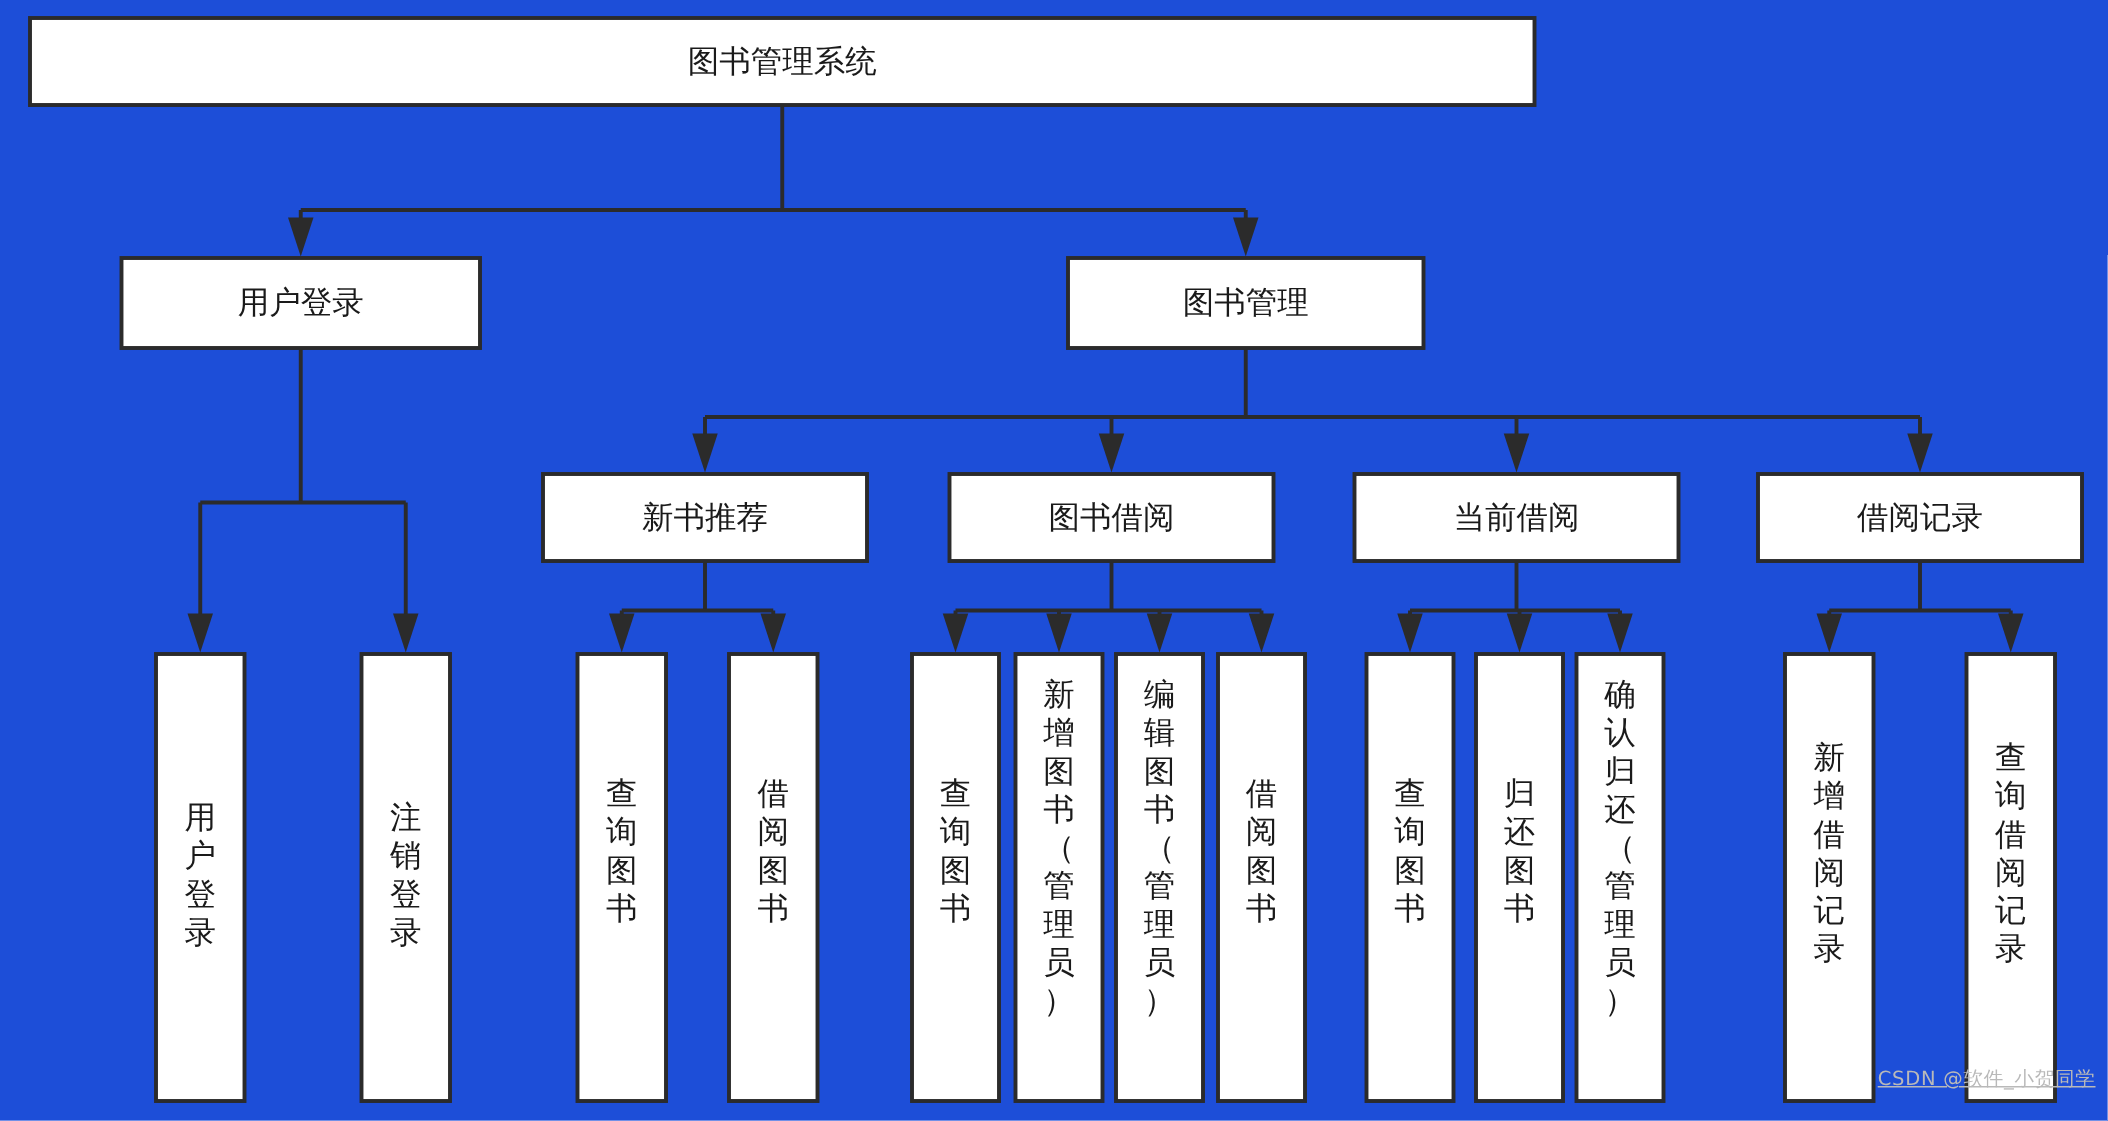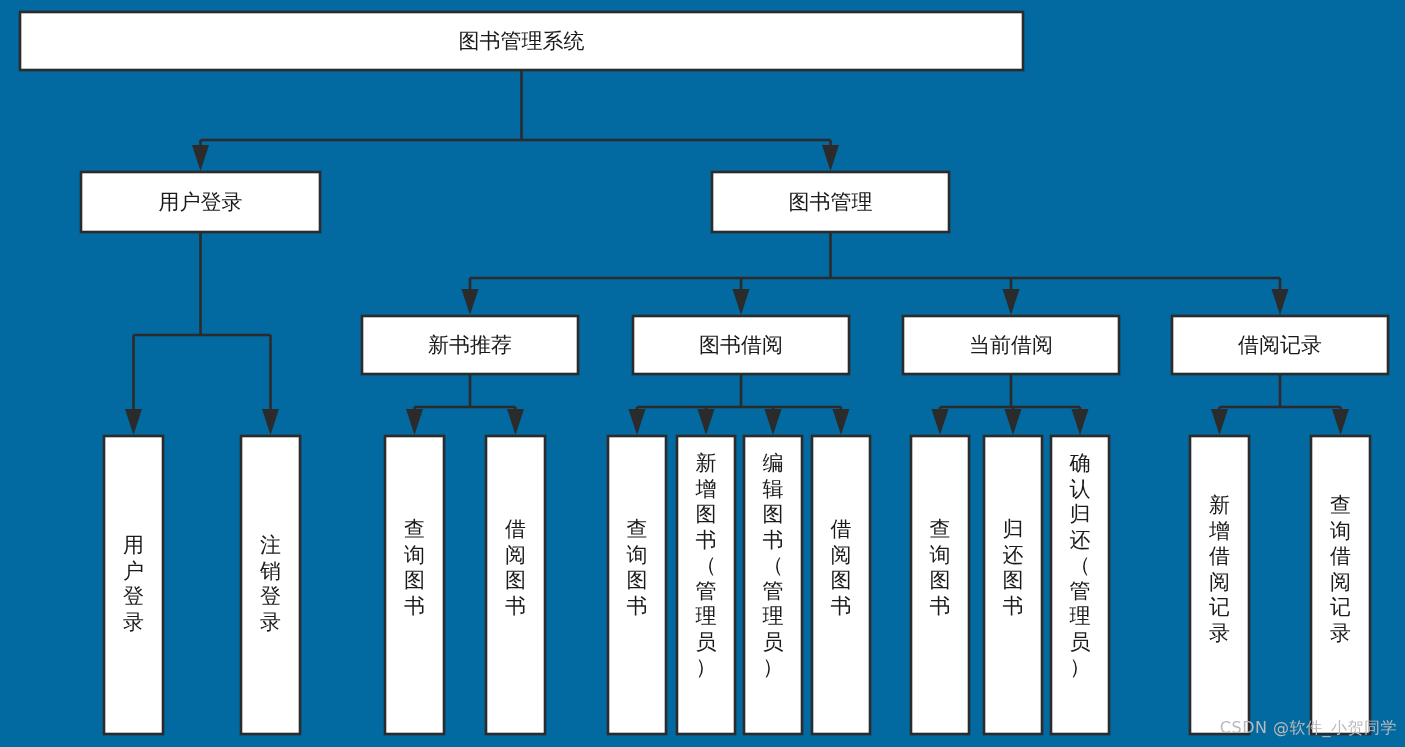--- a/index.html
+++ b/index.html
@@ -11,21 +11,21 @@
   body {
     width: 1405px;
     height: 747px;
     font-family: "DejaVu Sans", "Liberation Sans", sans-serif;
     overflow: hidden;
   }
   #diagram-root {
     position: relative;
     width: 1405px;
     height: 747px;
-    background: #0369a1;
+    background: #1d4ed8;
   }
   svg#tree-svg {
     position: absolute;
     top: 0;
     left: 0;
     width: 1405px;
     height: 747px;
     display: block;
   }
   .node-box {
@@ -53,27 +53,28 @@
   }
   .node-label-vertical {
     fill: #1a1a1a;
     font-family: "DejaVu Sans", "Liberation Sans", sans-serif;
     font-size: 21px;
     text-anchor: middle;
   }
   .watermark-text {
     position: absolute;
     right: 8px;
-    bottom: 8px;
+    bottom: 19px;
     color: #b9b9b9;
-    font-size: 16px;
+    font-size: 13px;
     font-family: "DejaVu Sans", "Liberation Sans", sans-serif;
     white-space: nowrap;
     letter-spacing: 0.5px;
     pointer-events: none;
+    text-decoration: underline;
   }
 </style>
 </head>
 <body>
 
 <div id="diagram-root">
   <svg id="tree-svg" viewBox="0 0 1405 747">
     <g id="edges-layer">
         <path class="connector" d="M 521.5 70 L 521.5 140"></path>
         <path class="connector" d="M 200.5 140 L 830.5 140"></path>

